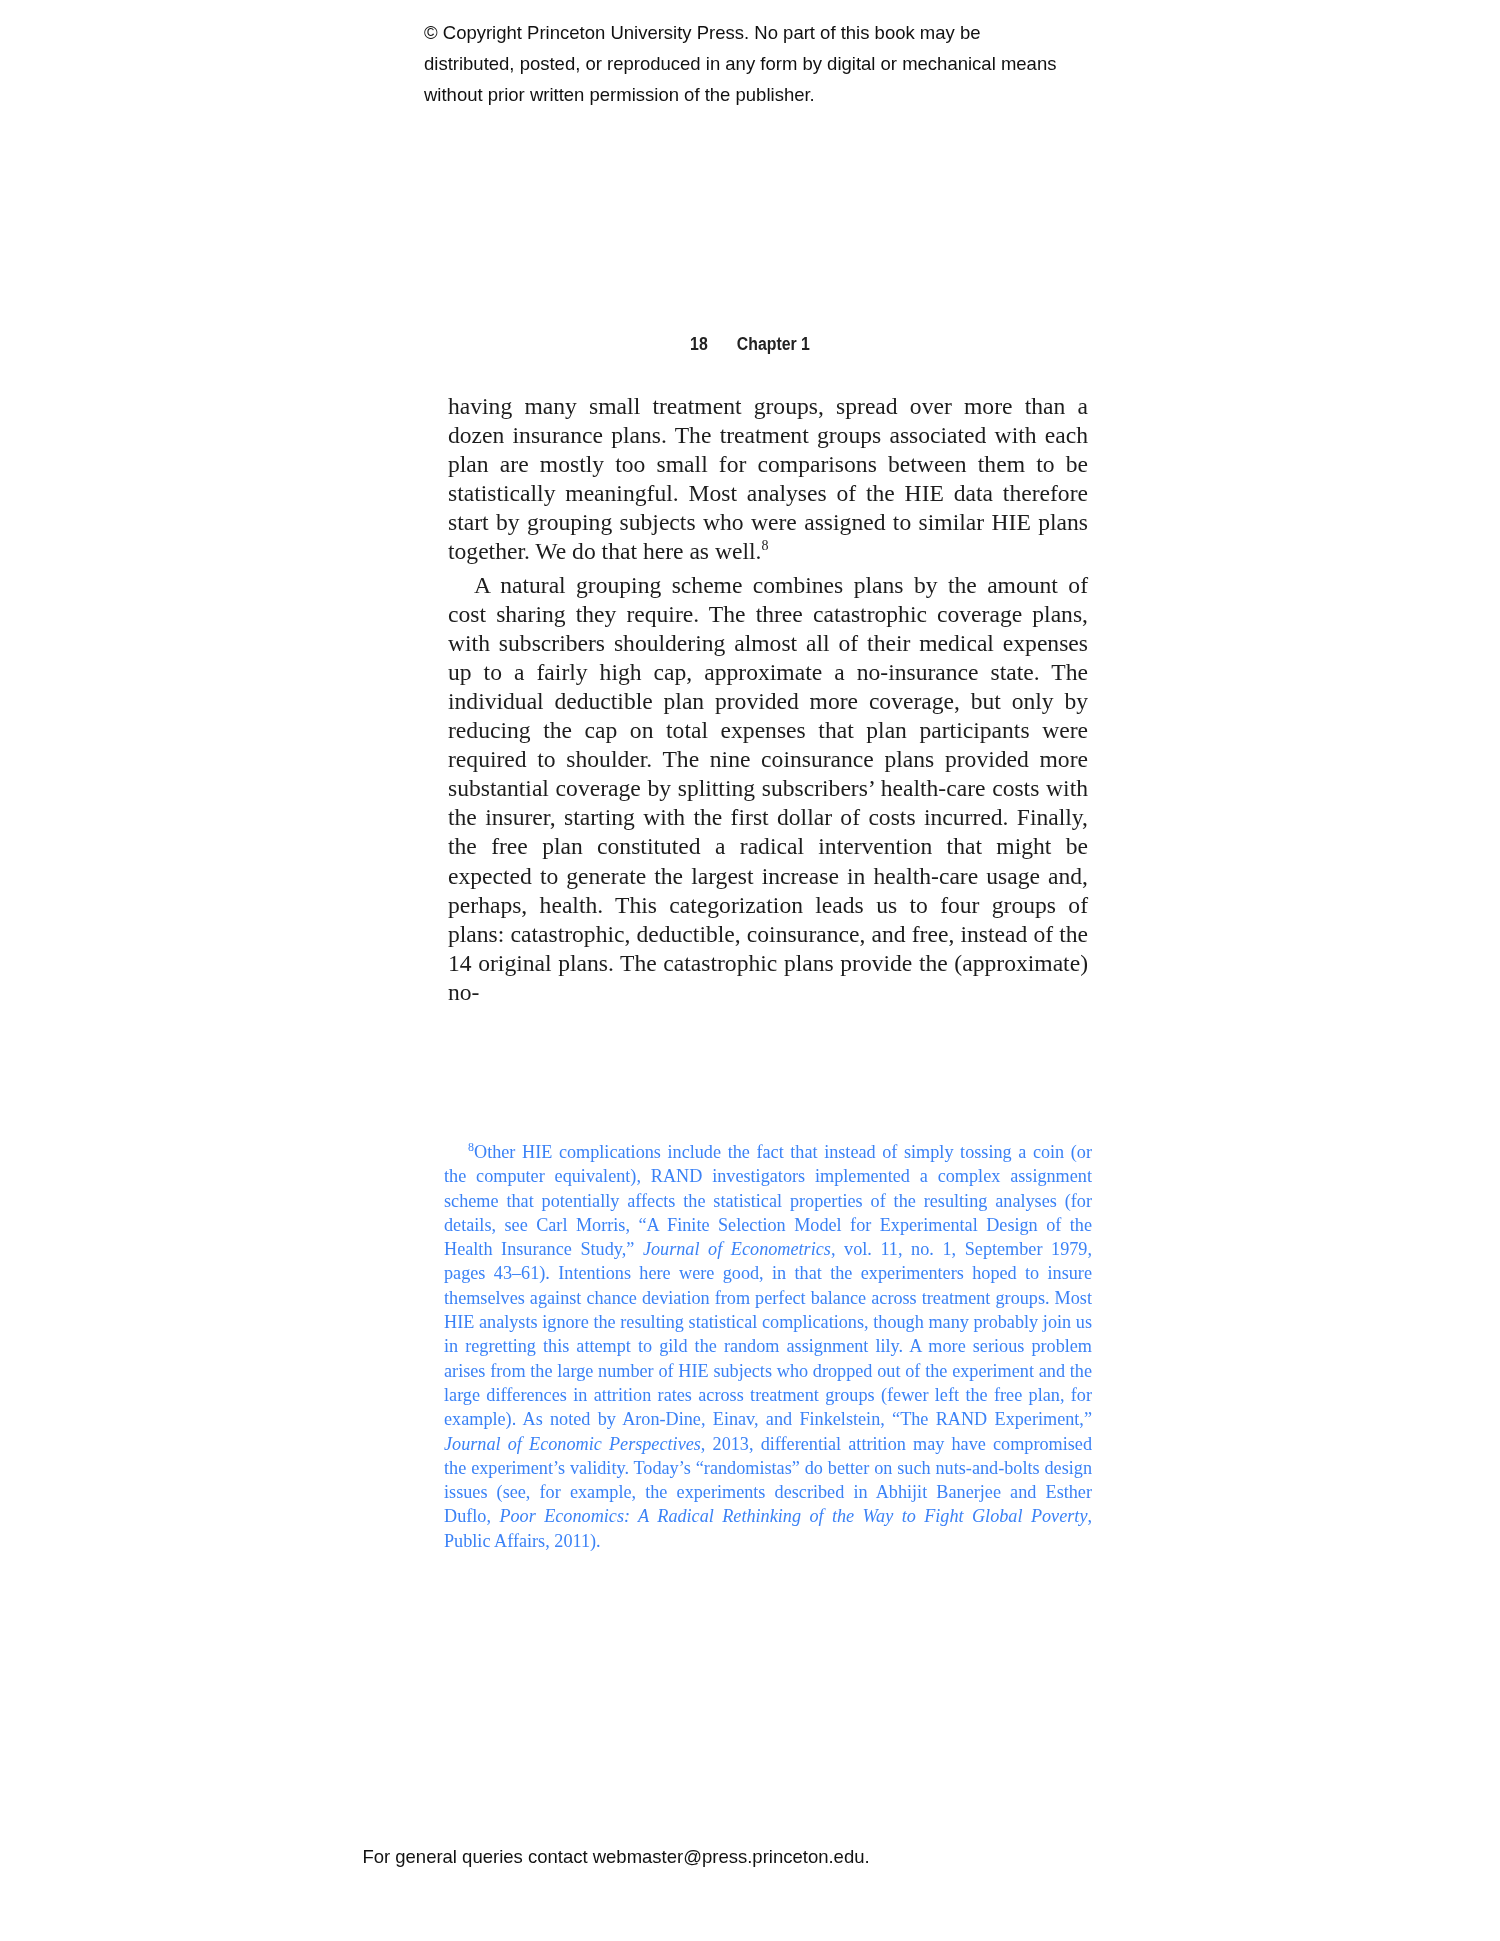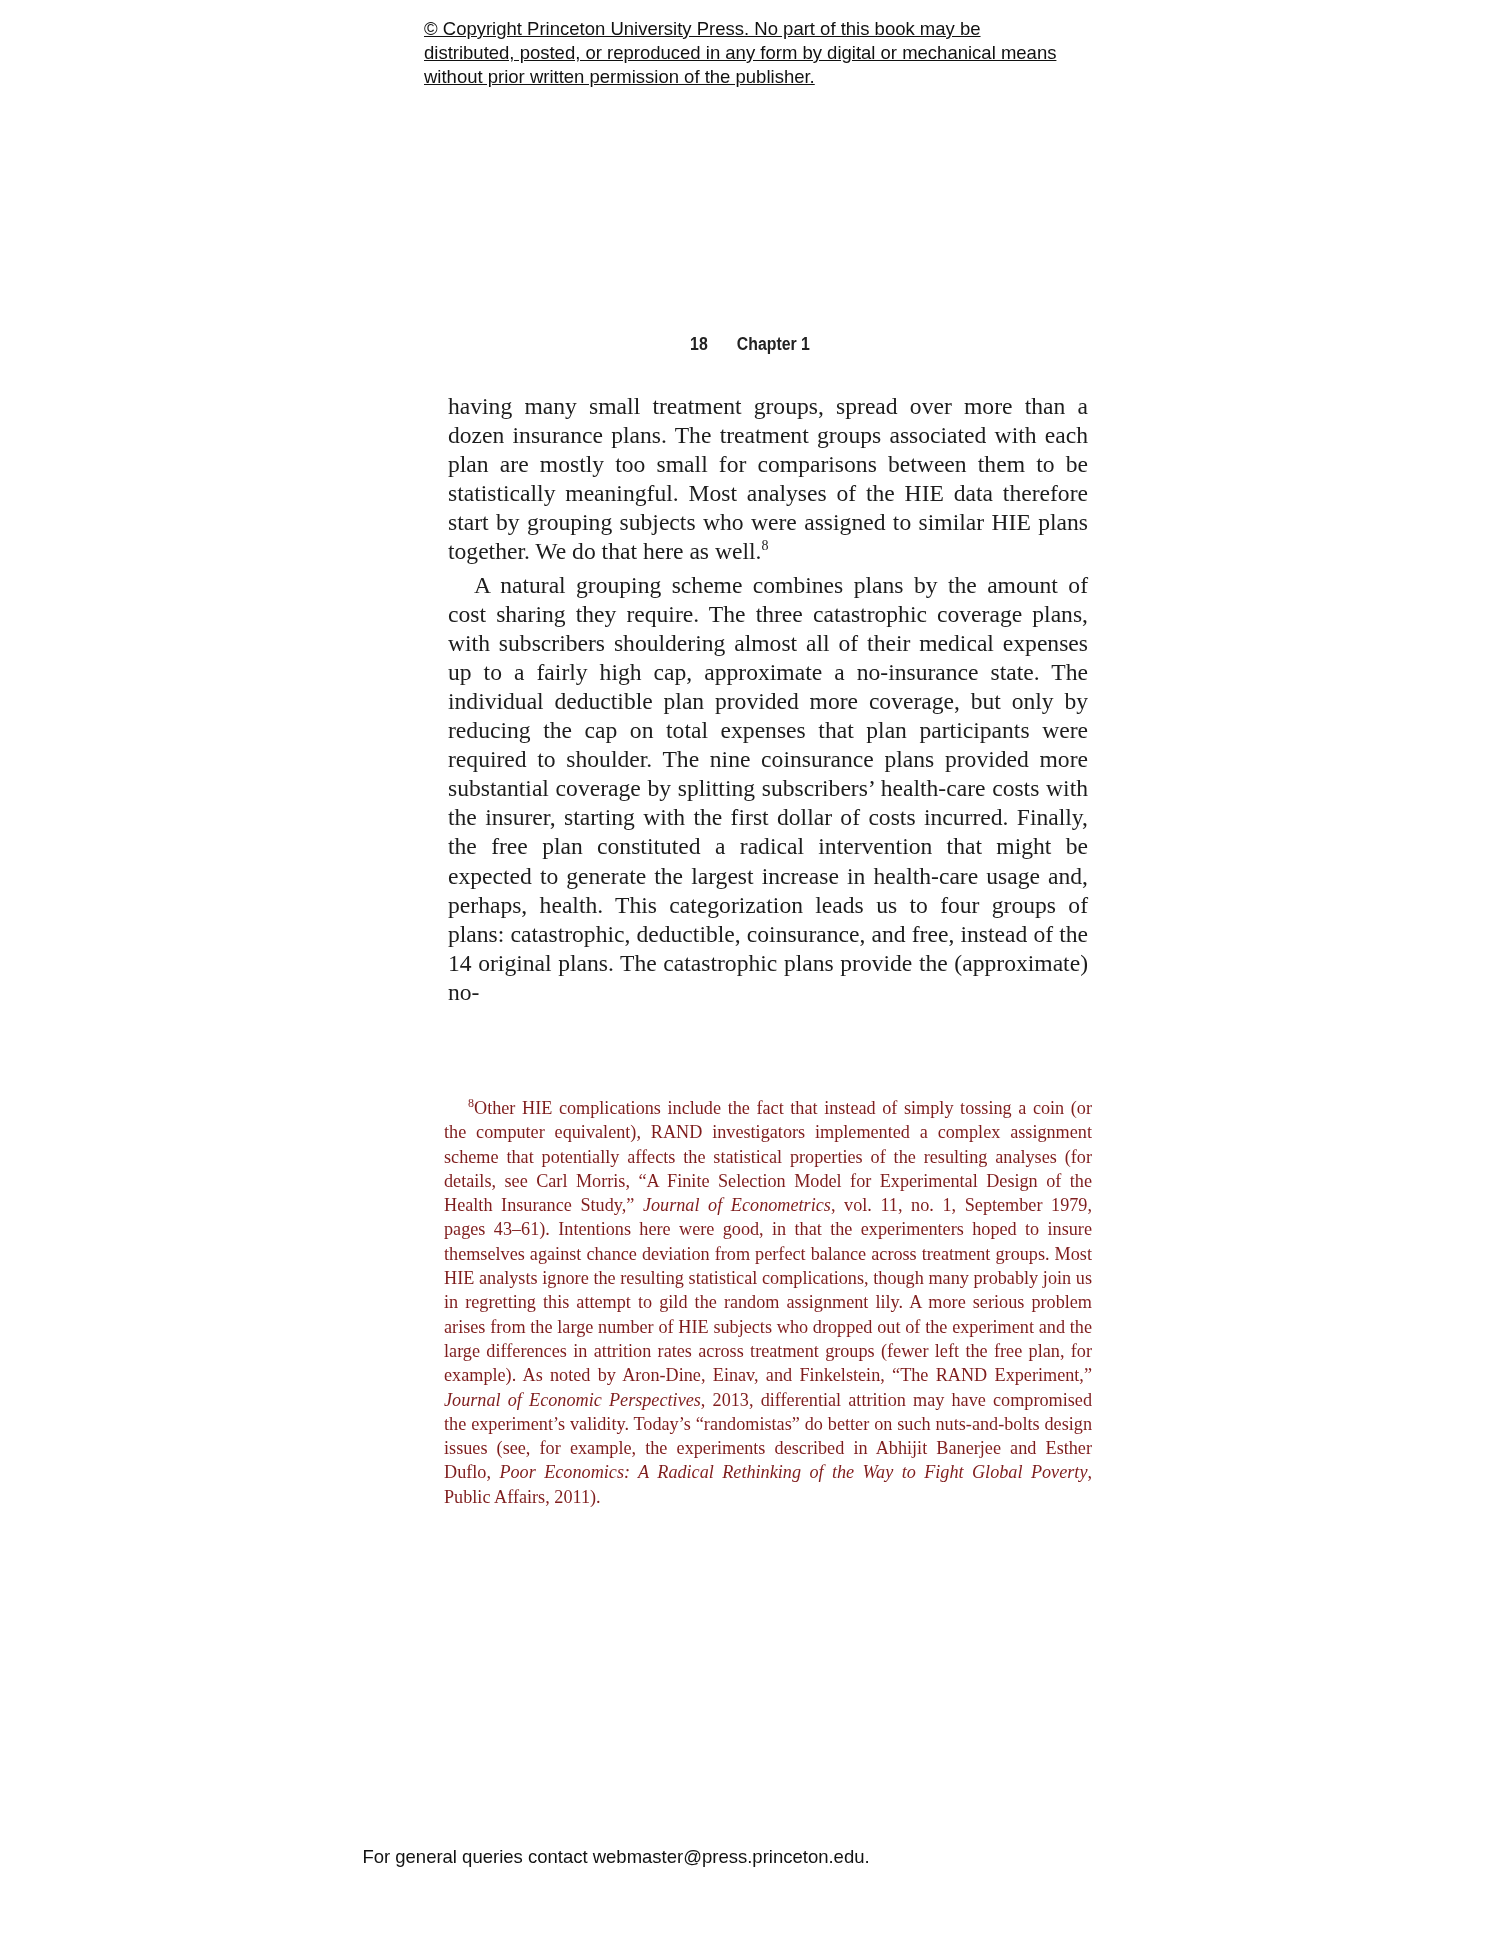--- a/index.html
+++ b/index.html
@@ -1,38 +1,38 @@
 <!DOCTYPE html>
 <html><head>
 <meta charset="utf-8">
 <style>
   html, body { margin:0; padding:0; background:#ffffff; }
   body { width:1500px; height:1941px; position:relative; overflow:hidden; color:#1a1a1a; }
   .copyright {
     position:absolute; left:424px; top:17px; width:640px;
-    font-family:"Liberation Sans", sans-serif; font-size:18.5px; line-height:24px; color:#111;text-decoration:underline;
+    font-family:"Liberation Sans", sans-serif; font-size:18.5px; line-height:31px; color:#111;
   }
   .running-head {
     position:absolute; left:0; width:1500px; top:334px; text-align:center;
     font-family:"Liberation Sans", sans-serif; font-size:18px; font-weight:bold; color:#222;
     transform:scaleX(0.88);
   }
   .running-head span { display:inline-block; }
   .running-head .pnum { margin-right:28px; }
   .body-text {
     position:absolute; left:444px; top:388px; width:648px;
     font-family:"Liberation Serif", serif; font-size:23.6px; line-height:29.1px; color:#1d1d1d;
     text-align:justify; hyphens:manual;
   }
   .body-text p { margin:4px; }
   .body-text p.indent { text-indent:26px; }
   sup.fn { font-size:14px; line-height:0; vertical-align:super; }
   .footnote {
-    position:absolute; left:444px; top:1096px; width:648px;
-    font-family:"Liberation Serif", serif; font-size:18.2px; line-height:24.3px; color:#7f1d1d;
+    position:absolute; left:444px; top:1140px; width:648px;
+    font-family:"Liberation Serif", serif; font-size:18.2px; line-height:24.3px; color:#3b82f6;
     text-align:justify;
   }
   .footnote p { margin:0; text-indent:24px; }
   .footnote sup { font-size:12px; line-height:0; vertical-align:super; }
   .footnote i { font-style:italic; }
   .footer {
     position:absolute; left:0; width:1232px; top:1846px; text-align:center;
     font-family:"Liberation Sans", sans-serif; font-size:18.5px; color:#111;
   }
 </style>

